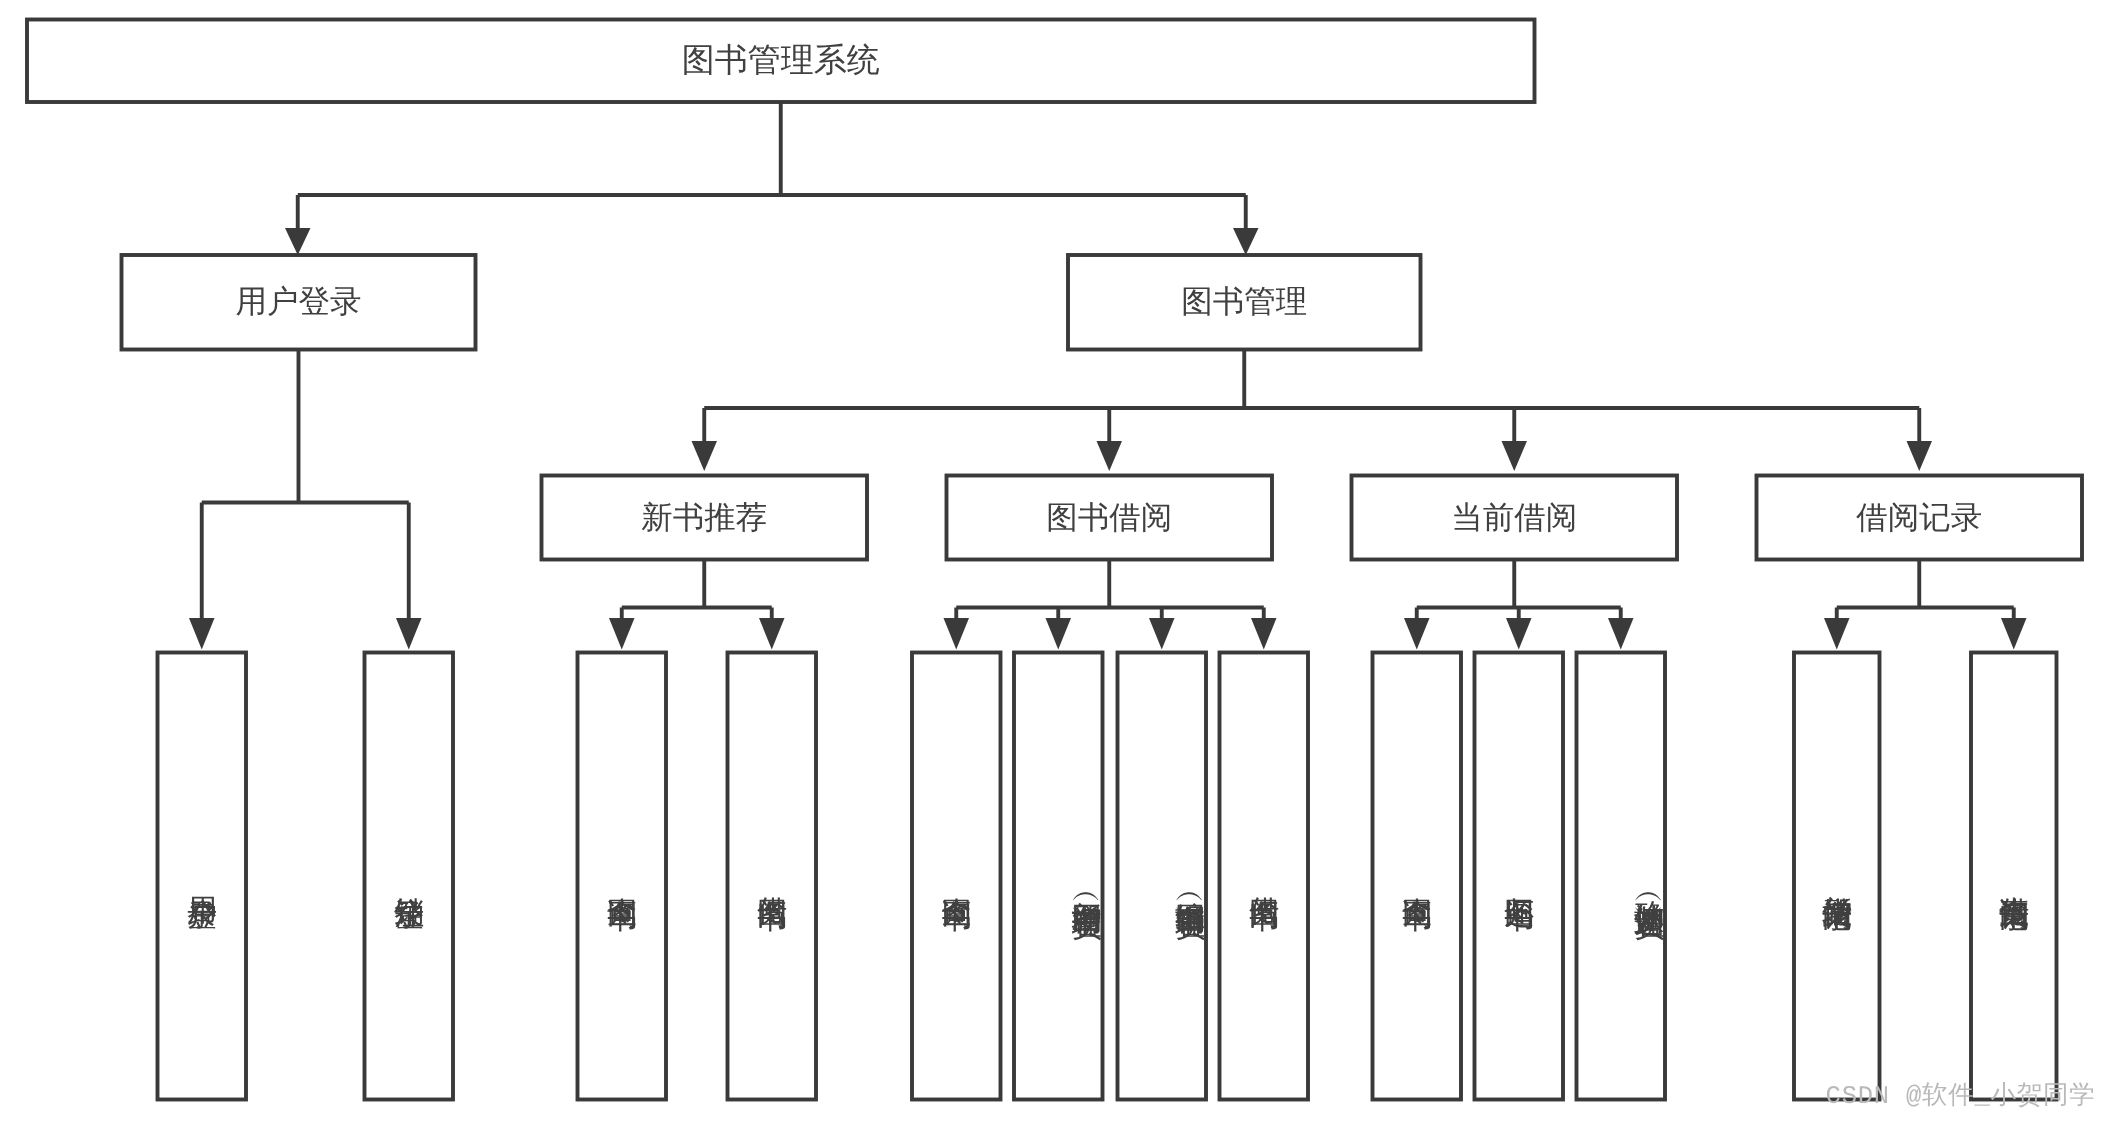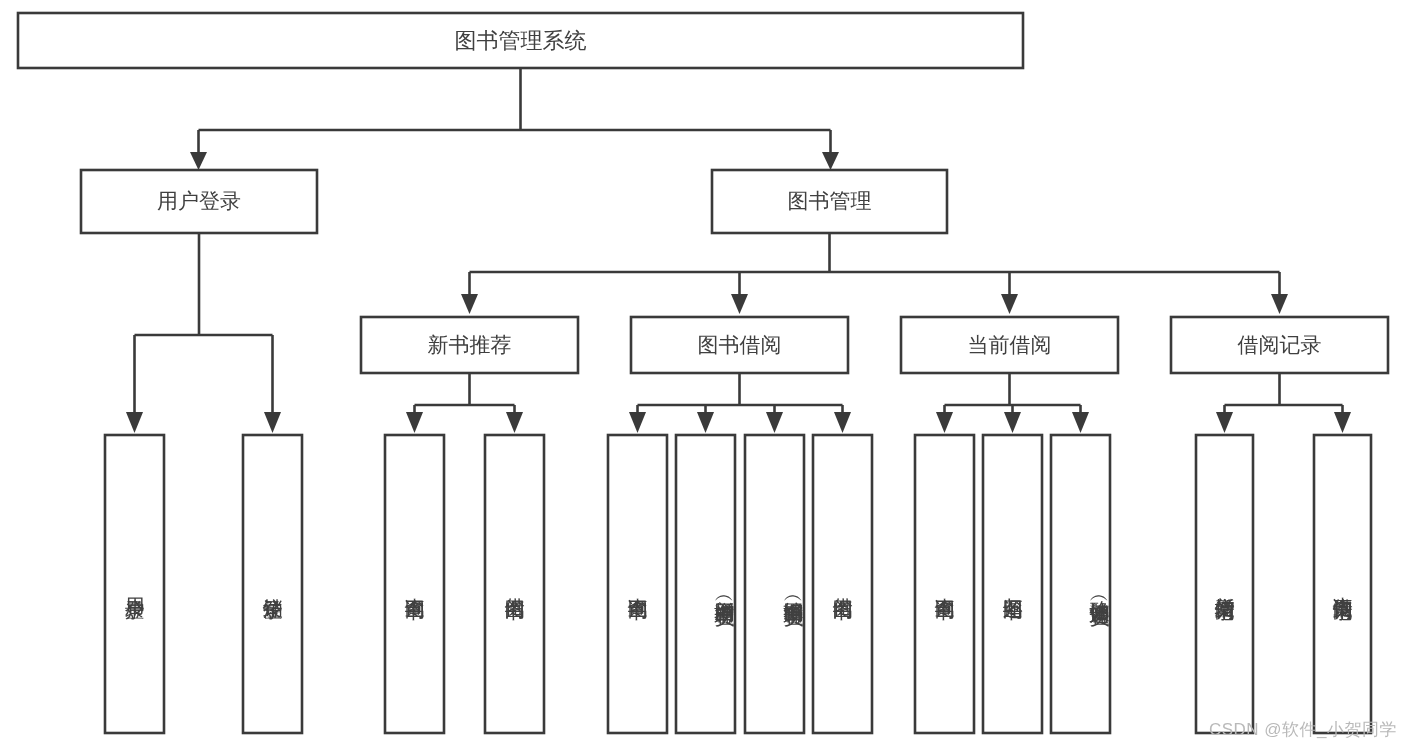--- a/index.html
+++ b/index.html
@@ -63,21 +63,21 @@
     display: flex;
     align-items: center;
     justify-content: center;
     white-space: nowrap;
     pointer-events: none;
   }
   .watermark {
     position: absolute;
     right: 8px;
     bottom: 6px;
-    font-family: Liberation Sans, sans-serif;
+    font-family: Liberation Mono, monospace;
     font-size: 17px;
     color: #b9b9b9;
     letter-spacing: 0.5px;
     white-space: nowrap;
   }
 </style>
 </head>
 <body>
 
 <div id="diagram-root">

